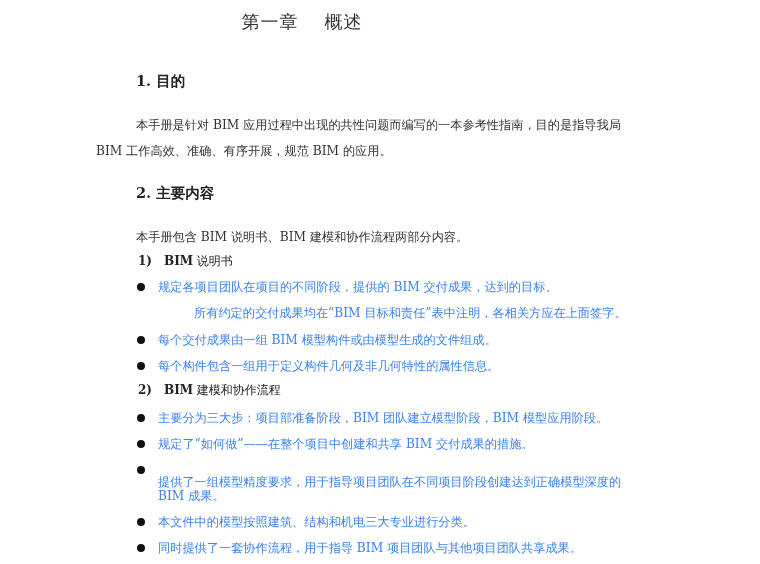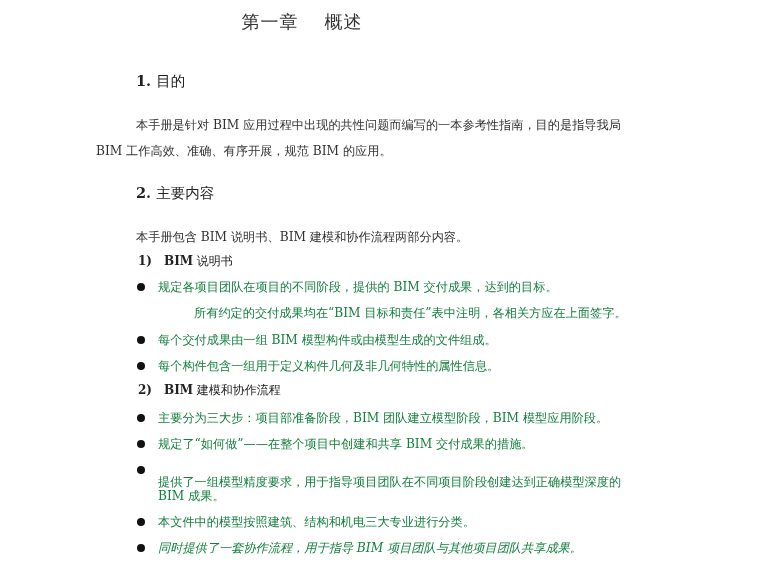--- a/index.html
+++ b/index.html
@@ -2,26 +2,26 @@
 <html><head>
 <meta charset="utf-8">
 <style>
   html, body { margin:0; padding:0; background:#ffffff; }
   body { width:760px; height:564px; position:relative; overflow:hidden;
          font-family:"DejaVu Serif", "Liberation Serif", serif; color:#222; }
   .abs { position:absolute; white-space:nowrap; }
   .title { left:0; width:604px; text-align:center; top:10px; font-size:18px; color:#333; letter-spacing:1px; }
   .title .sp { display:inline-block; width:26px; }
   .h1 { font-size:14.5px; font-weight:bold; color:#222; }
-  .h1 .cn { font-weight:normal; }
+  .h1 .cn { font-weight:bold; }
   .p { font-size:12.2px; color:#333; }
   .h2 { font-size:12px; color:#222; }
   .h2 .num { font-weight:bold; display:inline-block; width:26px; }
   .h2 .b { font-weight:bold; }
-  .bullet { font-size:12.2px; color:#15803d; }
+  .bullet { font-size:12.2px; color:#3b82f6; }
   .dot { position:absolute; width:8px; height:8px; border-radius:50%; background:#111; }
 </style>
 </head>
 <body>
 
 <div class="abs title">
   <span>第一章</span><span class="sp"></span><span>概述</span>
 </div>
 
 <div class="abs h1" style="left:136px; top:72px;">
@@ -62,13 +62,13 @@
 <div class="abs bullet" style="left:158px; top:436px;">规定了“如何做”——在整个项目中创建和共享 BIM 交付成果的措施。</div>
 
 <div class="dot" style="left:137px; top:466px;"></div>
 <div class="abs bullet" style="left:158px; top:474px;font-family:Liberation Mono, monospace;">提供了一组模型精度要求，用于指导项目团队在不同项目阶段创建达到正确模型深度的</div>
 <div class="abs bullet" style="left:158px; top:488px;">BIM 成果。</div>
 
 <div class="dot" style="left:137px; top:518px;"></div>
 <div class="abs bullet" style="left:158px; top:514px;">本文件中的模型按照建筑、结构和机电三大专业进行分类。</div>
 
 <div class="dot" style="left:137px; top:544px;"></div>
-<div class="abs bullet" style="left:158px; top:540px;font-style:italic;">同时提供了一套协作流程，用于指导 BIM 项目团队与其他项目团队共享成果。</div>
+<div class="abs bullet" style="left:158px; top:540px;">同时提供了一套协作流程，用于指导 BIM 项目团队与其他项目团队共享成果。</div>
 
 </body></html>

